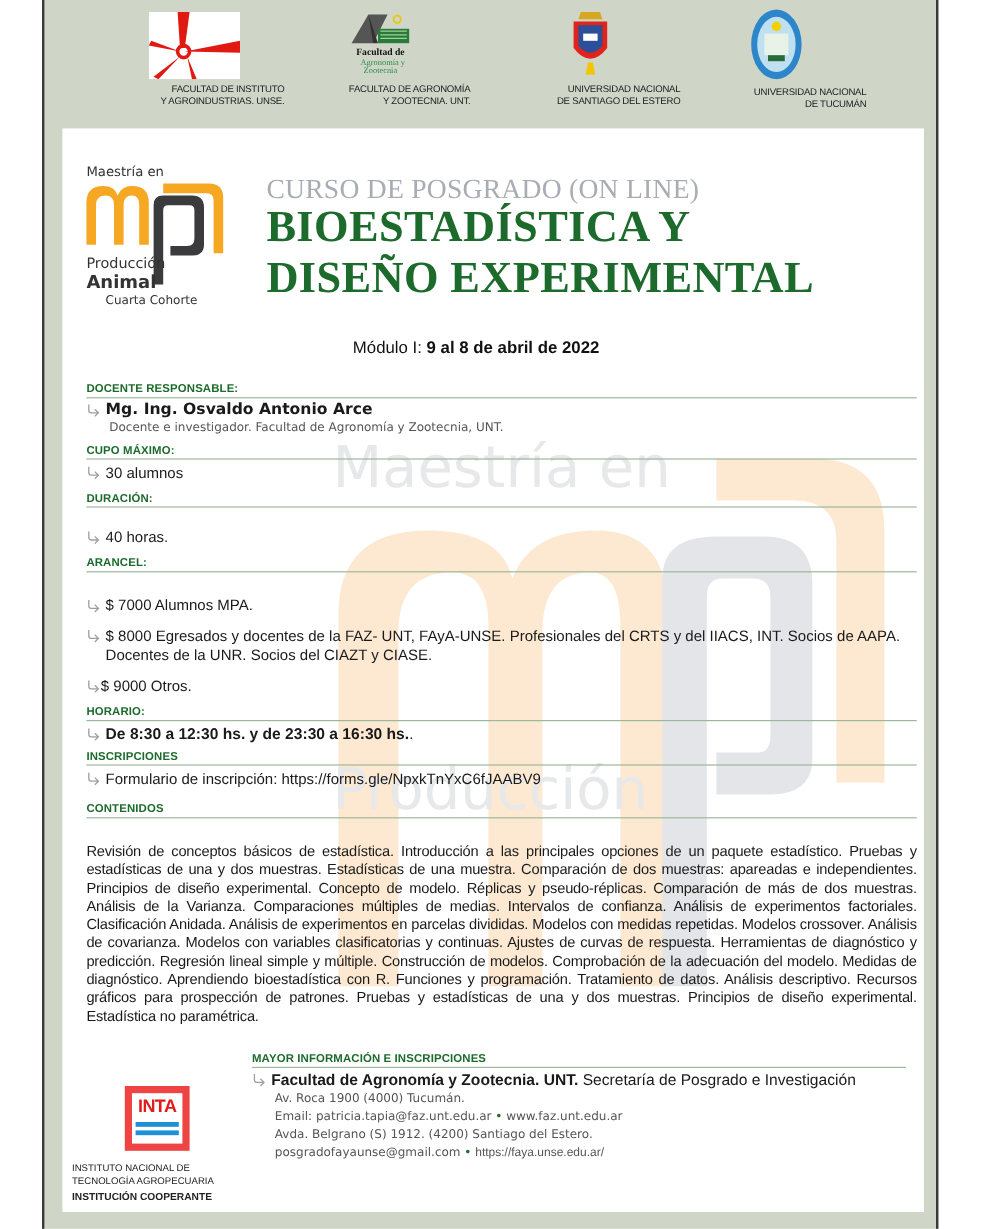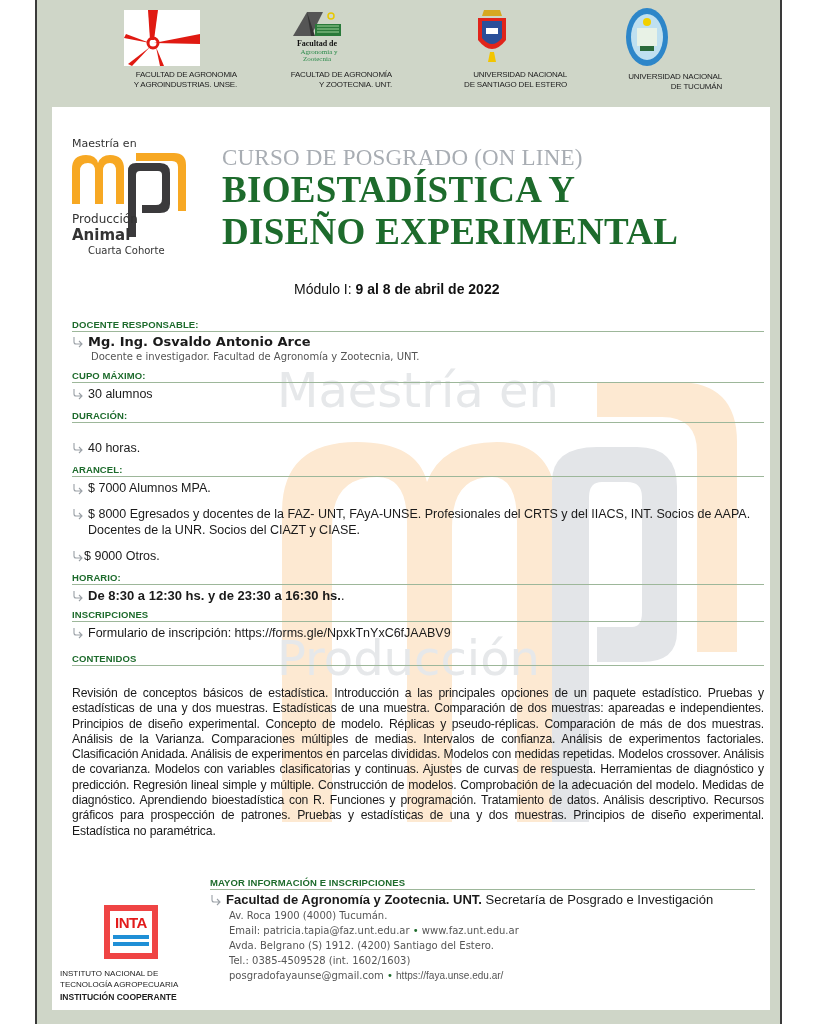--- a/index.html
+++ b/index.html
@@ -81,21 +81,21 @@
     <div class="logo-block" style="left:50px;width:150px;">
       <svg width="76" height="56" viewBox="0 0 76 56" style="display:block;margin:2px auto 0;">
         <rect x="0" y="0" width="76" height="56" fill="#ffffff"></rect>
         <path d="M24 0 L34 0 L30 30 L26 30 Z" fill="#e01a12"></path>
         <path d="M30 33 L76 24 L76 34 Z" fill="#e01a12"></path>
         <path d="M26 33 L0 28 L2 24 Z" fill="#e01a12"></path>
         <path d="M26 37 L8 56 L4 54 Z" fill="#e01a12"></path>
         <path d="M32 37 L40 56 L36 56 Z" fill="#e01a12"></path>
         <circle cx="29" cy="33" r="5" fill="none" stroke="#e01a12" stroke-width="3"></circle>
       </svg>
-      <div class="logo-caption">FACULTAD DE AGRONOMIA
+      <div class="logo-caption">FACULTAD DE INSTITUTO
 Y AGROINDUSTRIAS. UNSE.</div>
     </div>
 
     <div class="logo-block" style="left:205px;width:150px;">
       <svg width="60" height="56" viewBox="0 0 60 56" style="display:block;margin:2px auto 0;">
         <path d="M6 26 L20 2 L36 2 L24 26 Z" fill="#555"></path>
         <path d="M20 2 L28 26 L24 26 Z" fill="#333"></path>
         <rect x="28" y="14" width="26" height="12" fill="#2a7a3a"></rect>
         <path d="M30 16 L52 16 M30 19 L52 19 M30 22 L52 22" stroke="#9fd19a" stroke-width="1"></path>
         <circle cx="44" cy="6" r="3" fill="none" stroke="#e8c800" stroke-width="1.5"></circle>
@@ -195,21 +195,21 @@
       <div class="item" style="margin-top:17px;">
         <span class="bullet">
             <svg width="12" height="12" viewBox="0 0 12 12">
               <path d="M2 1 L2 6 Q2 8 4 8 L10 8 M7 5 L10 8 L7 11" fill="none" stroke="#9aa0a6" stroke-width="1.1"></path>
             </svg>
           </span>
         <span>40 horas.</span>
       </div>
 
       <div class="sec-head" style="margin-top:8px;">ARANCEL:</div>
-      <div class="item" style="margin-top:3px;align-items:center;">
+      <div class="item" style="margin-top:19px;align-items:center;">
         <span class="bullet">
             <svg width="12" height="12" viewBox="0 0 12 12">
               <path d="M2 1 L2 6 Q2 8 4 8 L10 8 M7 5 L10 8 L7 11" fill="none" stroke="#9aa0a6" stroke-width="1.1"></path>
             </svg>
           </span>
         <span>$ 7000 Alumnos MPA.</span>
       </div>
       <div class="item" style="margin-top:10px;">
         <span class="bullet">
             <svg width="12" height="12" viewBox="0 0 12 12">
@@ -273,20 +273,19 @@
                 <path d="M2 1 L2 6 Q2 8 4 8 L10 8 M7 5 L10 8 L7 11" fill="none" stroke="#9aa0a6" stroke-width="1.1"></path>
               </svg>
             </span>
           <span><b>Facultad de Agronomía y Zootecnia. UNT.</b><span> Secretaría de Posgrado e Investigación</span></span>
         </div>
         <div class="c-line">Av. Roca 1900 (4000) Tucumán.</div>
         <div class="c-line">
           <span>Email: patricia.tapia@faz.unt.edu.ar</span><span class="dot"> • </span><span>www.faz.unt.edu.ar</span>
         </div>
         <div class="c-line">Avda. Belgrano (S) 1912. (4200) Santiago del Estero.</div>
-        <div class="c-line">Tel.: 0385-4509528 (int. 1602/1603)</div>
         <div class="c-line">
           <span>posgradofayaunse@gmail.com</span><span class="dot"> • </span><span style="font-family:'Liberation Sans',sans-serif;">https://faya.unse.edu.ar/</span>
         </div>
       </div>
     </div>
   </div>
 </div>
 
 </body></html>

